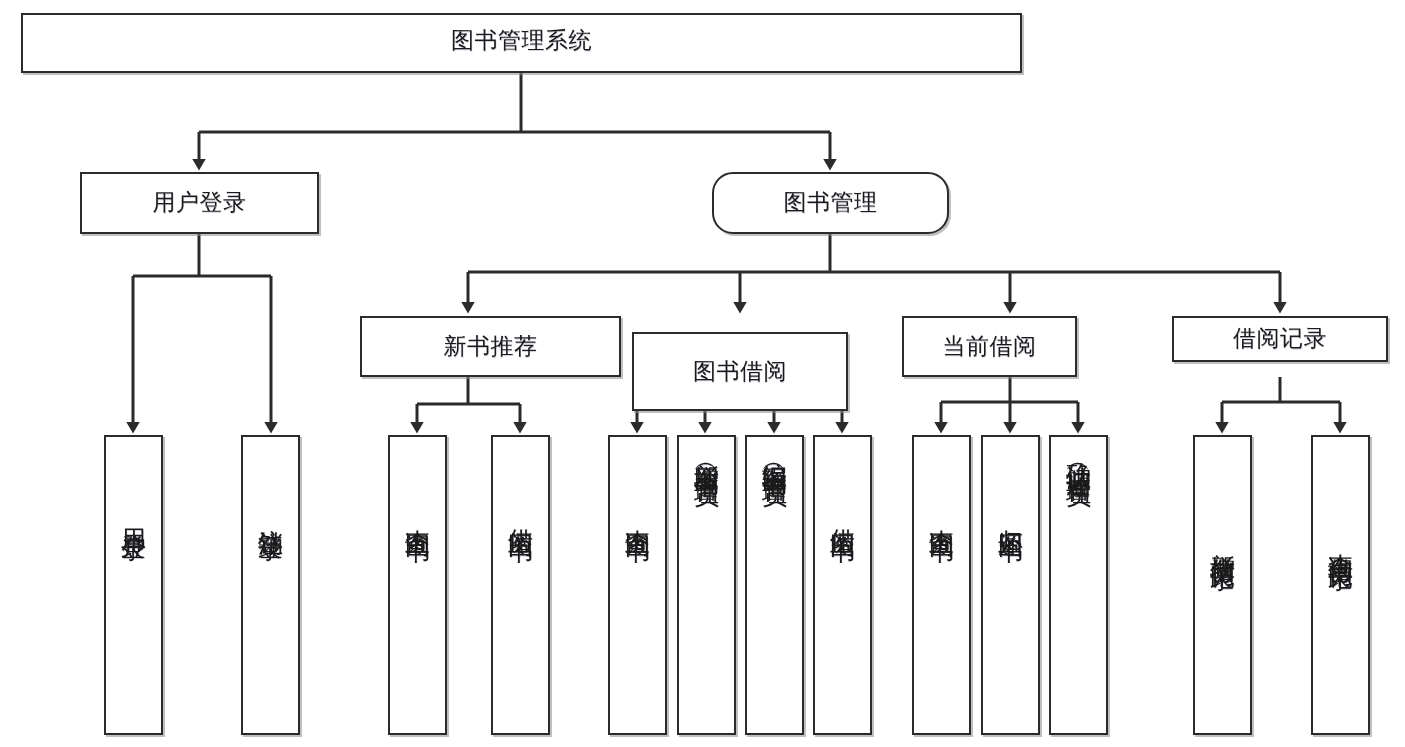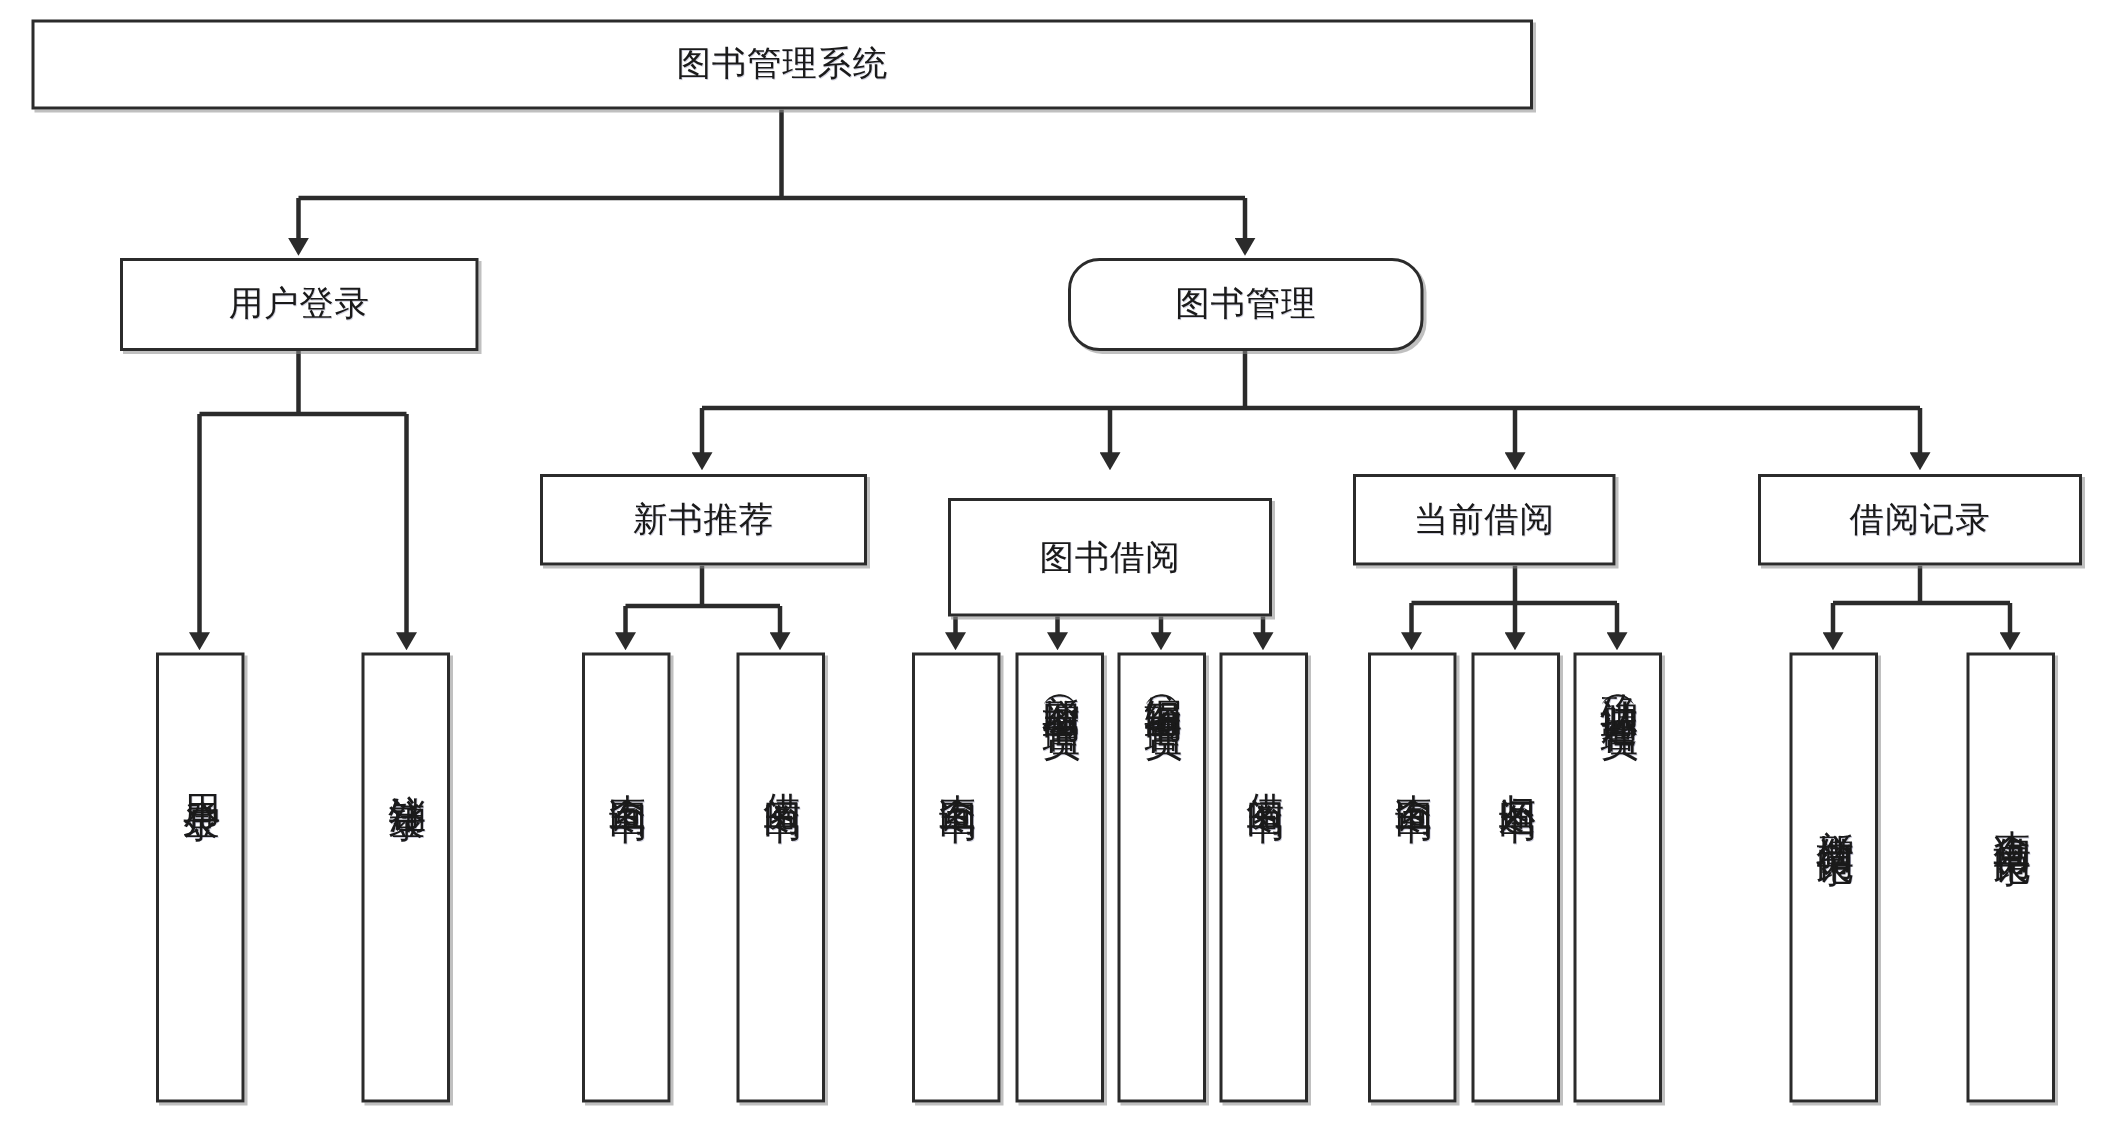--- a/index.html
+++ b/index.html
@@ -144,45 +144,45 @@
     </g>
 
     <g stroke="#2b2b2b" stroke-width="3" fill="none">
       <path d="M1280,377 L1280,402"></path>
       <path d="M1222,402 L1340,402"></path>
       <path d="M1222,402 L1222,423" marker-end="url(#arrowhead)"></path>
       <path d="M1340,402 L1340,423" marker-end="url(#arrowhead)"></path>
     </g>
   </svg>
 
-  <div class="node-box root horiz" style="left:21px; top:13px; width:1001px; height:60px;">
+  <div class="node-box root horiz" style="left:21px; top:13px; width:1001px; height:60px;font-family:Liberation Mono, monospace;">
     <span class="node-label">图书管理系统</span>
   </div>
 
   <div class="node-box horiz" style="left:80px; top:172px; width:239px; height:62px;">
     <span class="node-label">用户登录</span>
   </div>
 
   <div class="node-box horiz" style="left:712px; top:172px; width:237px; height:62px;border-radius:21px;">
     <span class="node-label">图书管理</span>
   </div>
 
-  <div class="node-box horiz" style="left:360px; top:316px; width:218px; height:61px;">
+  <div class="node-box horiz" style="left:360px; top:316px; width:261px; height:61px;">
     <span class="node-label">新书推荐</span>
   </div>
 
   <div class="node-box horiz" style="left:632px; top:332px; width:216px; height:79px;">
     <span class="node-label">图书借阅</span>
   </div>
 
   <div class="node-box horiz" style="left:902px; top:316px; width:175px; height:61px;">
     <span class="node-label">当前借阅</span>
   </div>
 
-  <div class="node-box horiz" style="left:1172px; top:316px; width:216px; height:61px;text-align:right;">
+  <div class="node-box horiz" style="left:1172px; top:316px; width:216px; height:46px;text-align:right;">
     <span class="node-label">借阅记录</span>
   </div>
 
   <div class="node-box vert shift-down" style="left:104px; top:435px; width:59px; height:300px;">
     <span class="node-label">用户登录</span>
   </div>
 
   <div class="node-box vert shift-down" style="left:241px; top:435px; width:59px; height:300px;">
     <span class="node-label">注销登录</span>
   </div>

